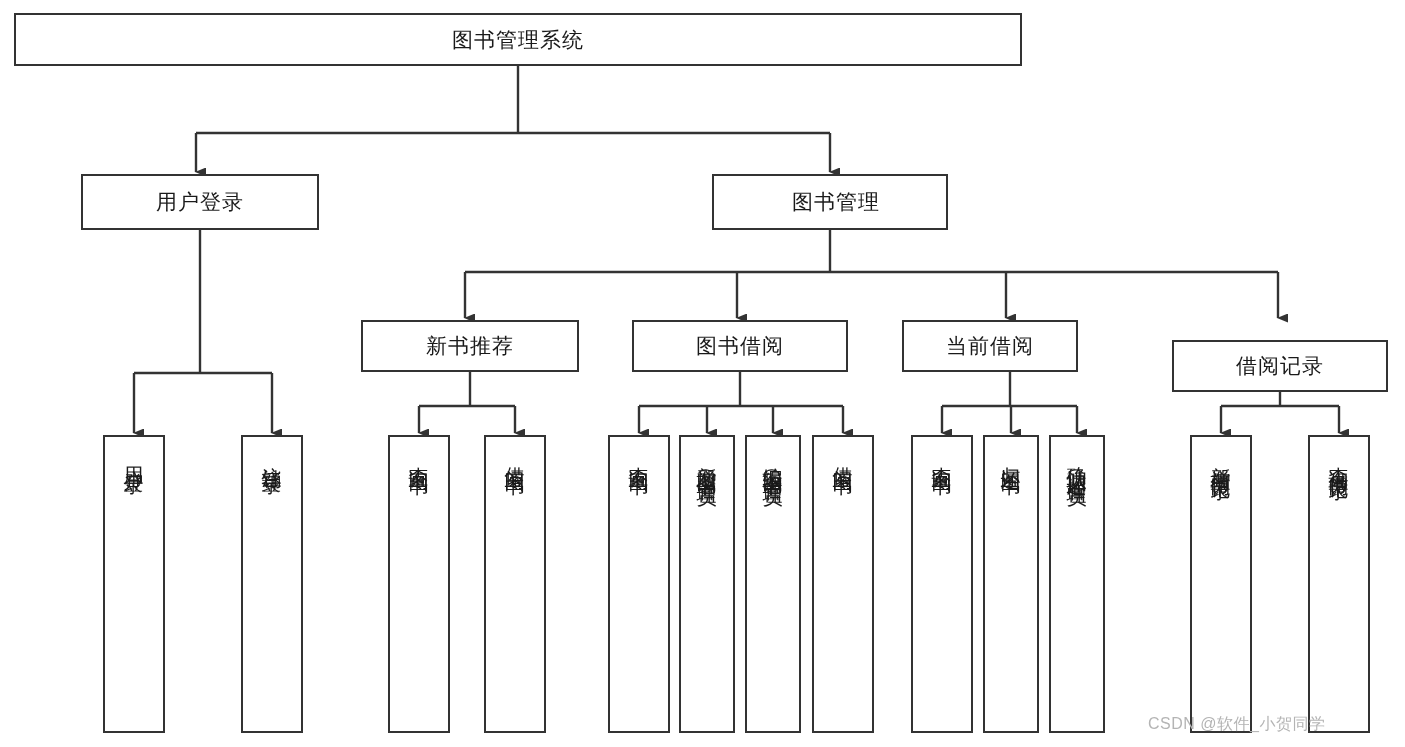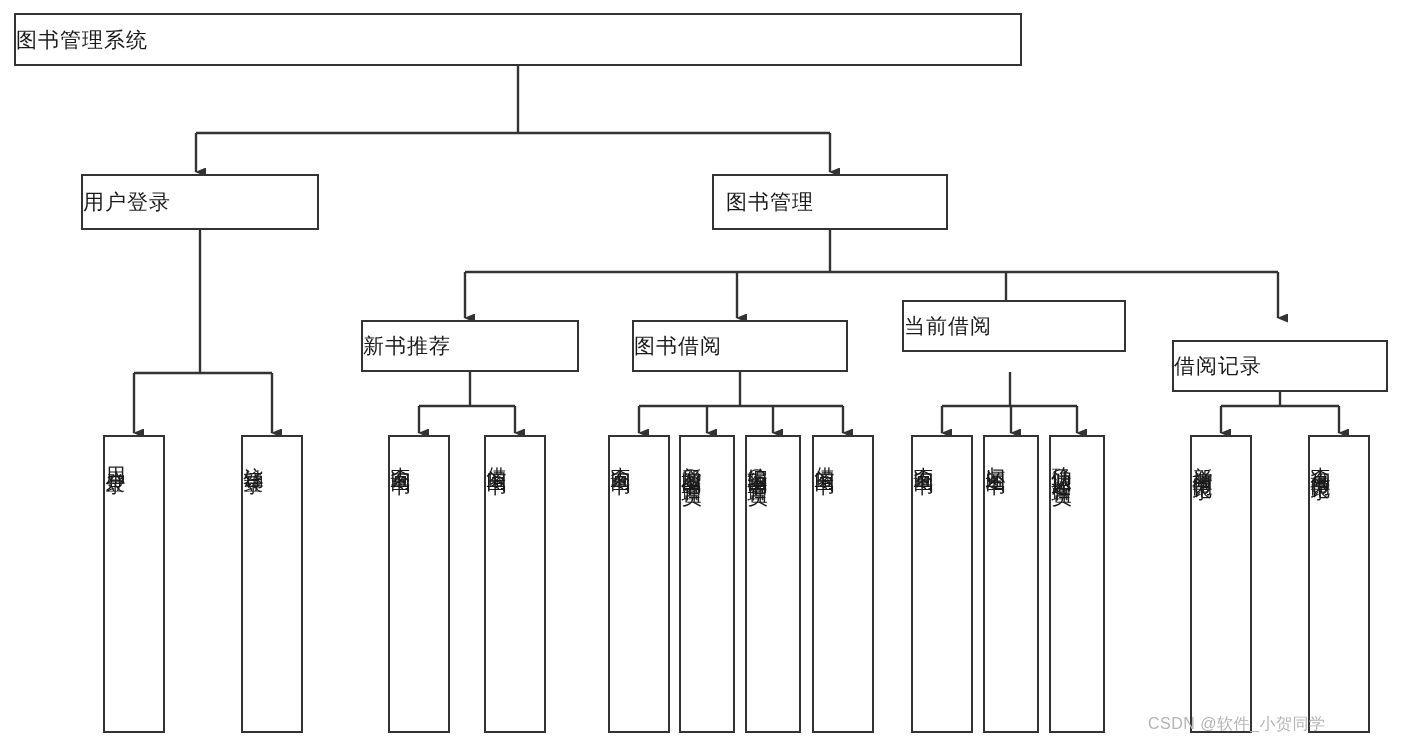--- a/index.html
+++ b/index.html
@@ -24,20 +24,21 @@
     width: 1405px;
     height: 747px;
   }
   .node-box {
     position: absolute;
     box-sizing: border-box;
     border: 2px solid #333333;
     background: #ffffff;
     display: flex;
     align-items: center;
+    justify-content: center;
     color: #1a1a1a;
   }
   .node-box.horizontal .node-label {
     font-size: 21px;
     line-height: 1.2;
     white-space: nowrap;
     letter-spacing: 1px;
   }
   .node-box.vertical {
     align-items: flex-start;
@@ -117,21 +118,21 @@
       </div>
       <div class="node-box horizontal" style="left: 712px; top: 174px; width: 236px; height: 56px; padding-left: 12px;">
         <span class="node-label">图书管理</span>
       </div>
       <div class="node-box horizontal" style="left: 361px; top: 320px; width: 218px; height: 52px;">
         <span class="node-label">新书推荐</span>
       </div>
       <div class="node-box horizontal" style="left: 632px; top: 320px; width: 216px; height: 52px;">
         <span class="node-label">图书借阅</span>
       </div>
-      <div class="node-box horizontal" style="left: 902px; top: 300px; width: 224px; height: 52px;">
+      <div class="node-box horizontal" style="left: 902px; top: 320px; width: 176px; height: 52px;">
         <span class="node-label">当前借阅</span>
       </div>
       <div class="node-box horizontal" style="left: 1172px; top: 340px; width: 216px; height: 52px;">
         <span class="node-label">借阅记录</span>
       </div>
       <div class="node-box vertical" style="left: 103px; top: 435px; width: 62px; height: 298px;">
         <span class="node-label">用户登录</span>
       </div>
       <div class="node-box vertical" style="left: 241px; top: 435px; width: 62px; height: 298px;">
         <span class="node-label">注销登录</span>

